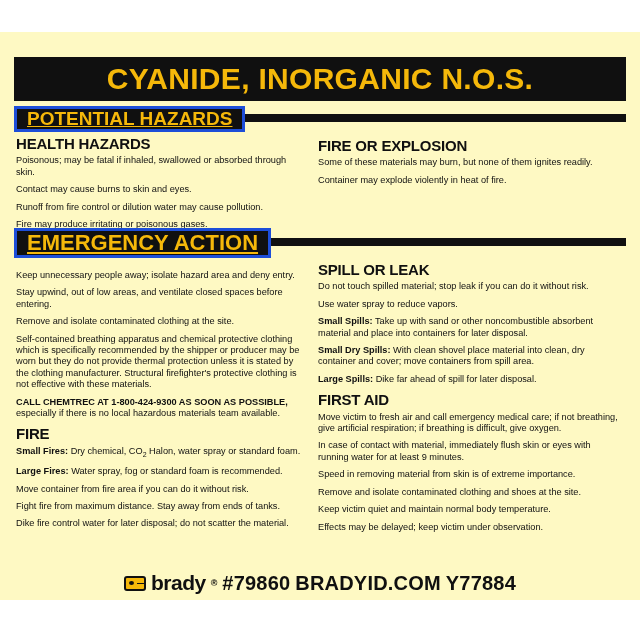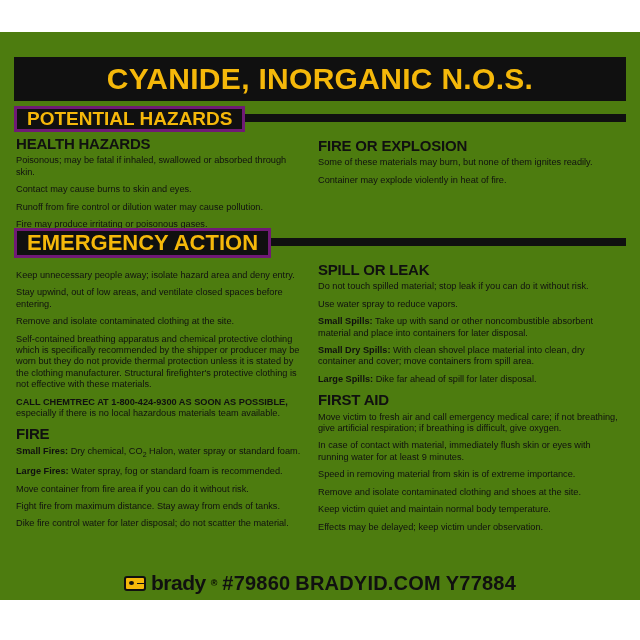--- a/index.html
+++ b/index.html
@@ -12,21 +12,21 @@
     height: 640px;
     font-family: "Liberation Sans", sans-serif;
     overflow: hidden;
   }
   .placard {
     position: absolute;
     left: 0;
     top: 32px;
     width: 640px;
     height: 568px;
-    background: #4d7c0f;
+    background: #fef9c3;
     box-sizing: border-box;
   }
   
   .title-bar {
     position: absolute;
     left: 14px;
     top: 25px;
     width: 612px;
     height: 44px;
     background: #101010;
@@ -48,26 +48,27 @@
     left: 14px;
     width: 612px;
     height: 8px;
     background: #101010;
   }
   .band-label {
     position: absolute;
     background: #101010;
     color: #f5b80a;
     font-weight: bold;
-    border: 3px solid #701a75;
+    border: 3px solid #1d4ed8;
     box-sizing: border-box;
     display: flex;
     align-items: center;
     padding: 0 10px;
     white-space: nowrap;
+    text-decoration: underline;
   }
   #ph-band { top: 82px; }
   #ph-label {
     left: 14px;
     top: 74px;
     height: 26px;
     font-size: 19px;
   }
   #ea-band { top: 206px; }
   #ea-label {

